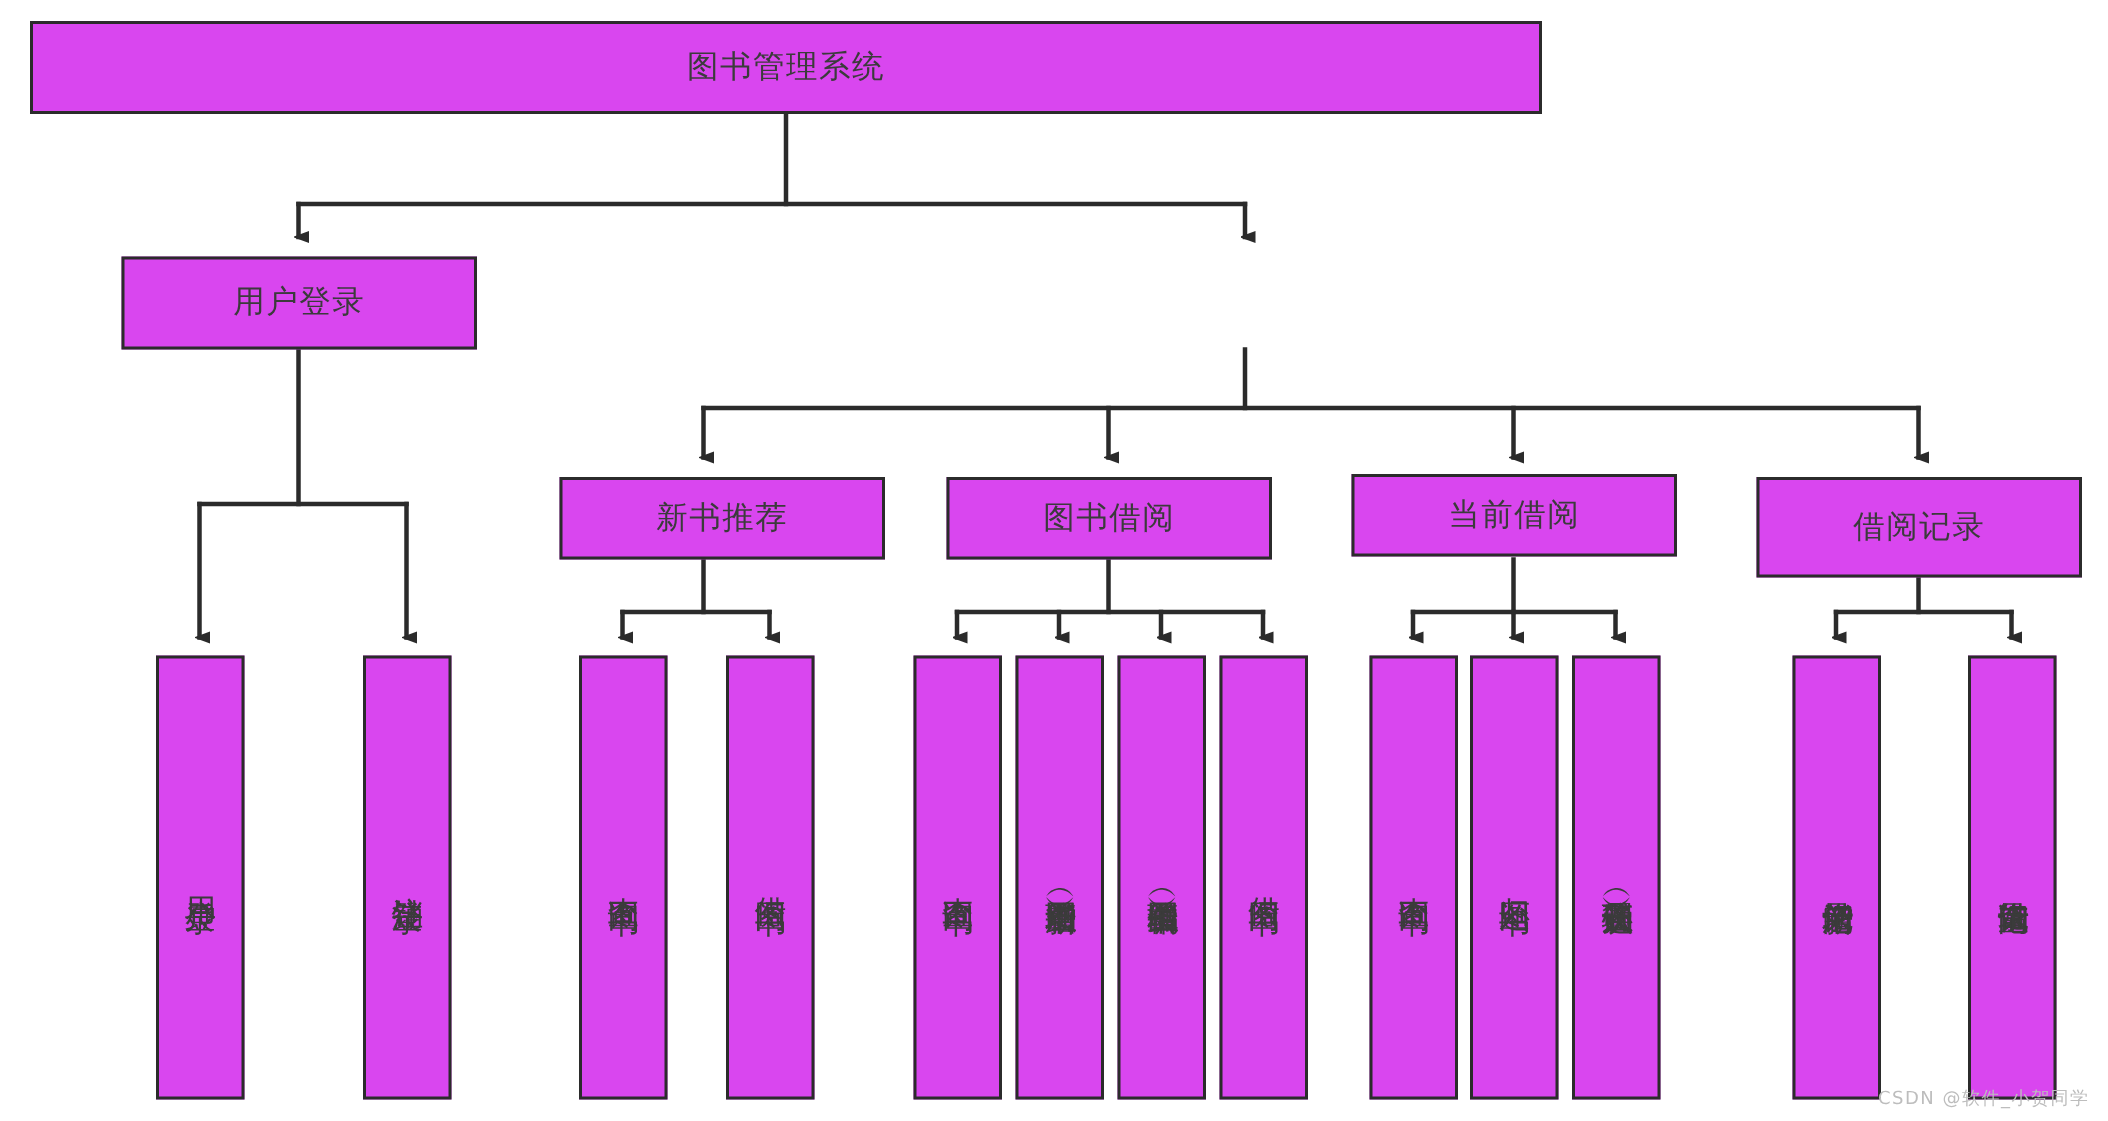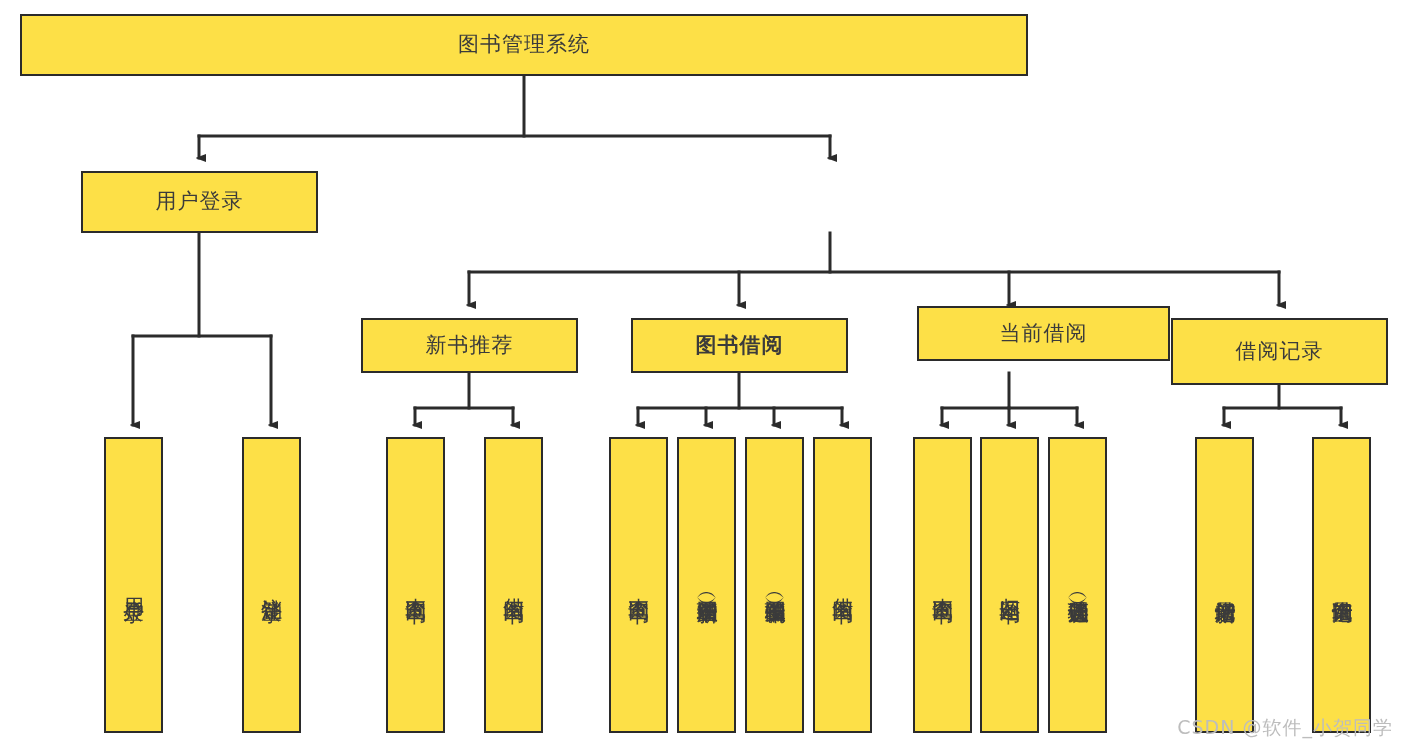--- a/index.html
+++ b/index.html
@@ -15,21 +15,21 @@
     width: 1405px;
     height: 747px;
     background: #ffffff;
     overflow: hidden;
   }
   
   .node {
     position: absolute;
     box-sizing: border-box;
     border: 2px solid #2b2b2b;
-    background: #fde047;
+    background: #d946ef;
     display: flex;
     align-items: center;
     justify-content: center;
     color: #3b3b3b;
   }
   .node.horiz {
     font-size: 21px;
     letter-spacing: 1px;
     line-height: 1.2;
   }
@@ -51,21 +51,21 @@
     left: 0;
     top: 0;
     width: 1405px;
     height: 747px;
     pointer-events: none;
   }
   .watermark {
     position: absolute;
     right: 12px;
     bottom: 6px;
-    font-size: 19px;
+    font-size: 12px;
     color: #bdbdbd;
     letter-spacing: 1px;
     white-space: nowrap;
   }
 </style>
 </head>
 <body>
 
 <div id="canvas">
 
@@ -120,27 +120,27 @@
   </svg>
 
   <div class="node horiz" style="left:20px; top:14px; width:1008px; height:62px;">
     <span>图书管理系统</span>
   </div>
 
   <div class="node horiz" style="left:81px; top:171px; width:237px; height:62px;">
     <span>用户登录</span>
   </div>
 
-  <div class="node horiz" style="left:361px; top:318px; width:217px; height:55px;">
+  <div class="node horiz" style="left:373px; top:318px; width:217px; height:55px;">
     <span>新书推荐</span>
   </div>
-  <div class="node horiz" style="left:631px; top:318px; width:217px; height:55px;font-weight:bold;">
+  <div class="node horiz" style="left:631px; top:318px; width:217px; height:55px;">
     <span>图书借阅</span>
   </div>
-  <div class="node horiz" style="left:901px; top:306px; width:253px; height:55px;margin-left:16px;">
+  <div class="node horiz" style="left:901px; top:316px; width:217px; height:55px;">
     <span>当前借阅</span>
   </div>
   <div class="node horiz" style="left:1171px; top:318px; width:217px; height:67px;">
     <span>借阅记录</span>
   </div>
 
   <div class="node vert" style="left:104px; top:437px; width:59px; height:296px;">
     <span>用户登录</span>
   </div>
   <div class="node vert" style="left:242px; top:437px; width:59px; height:296px;">

